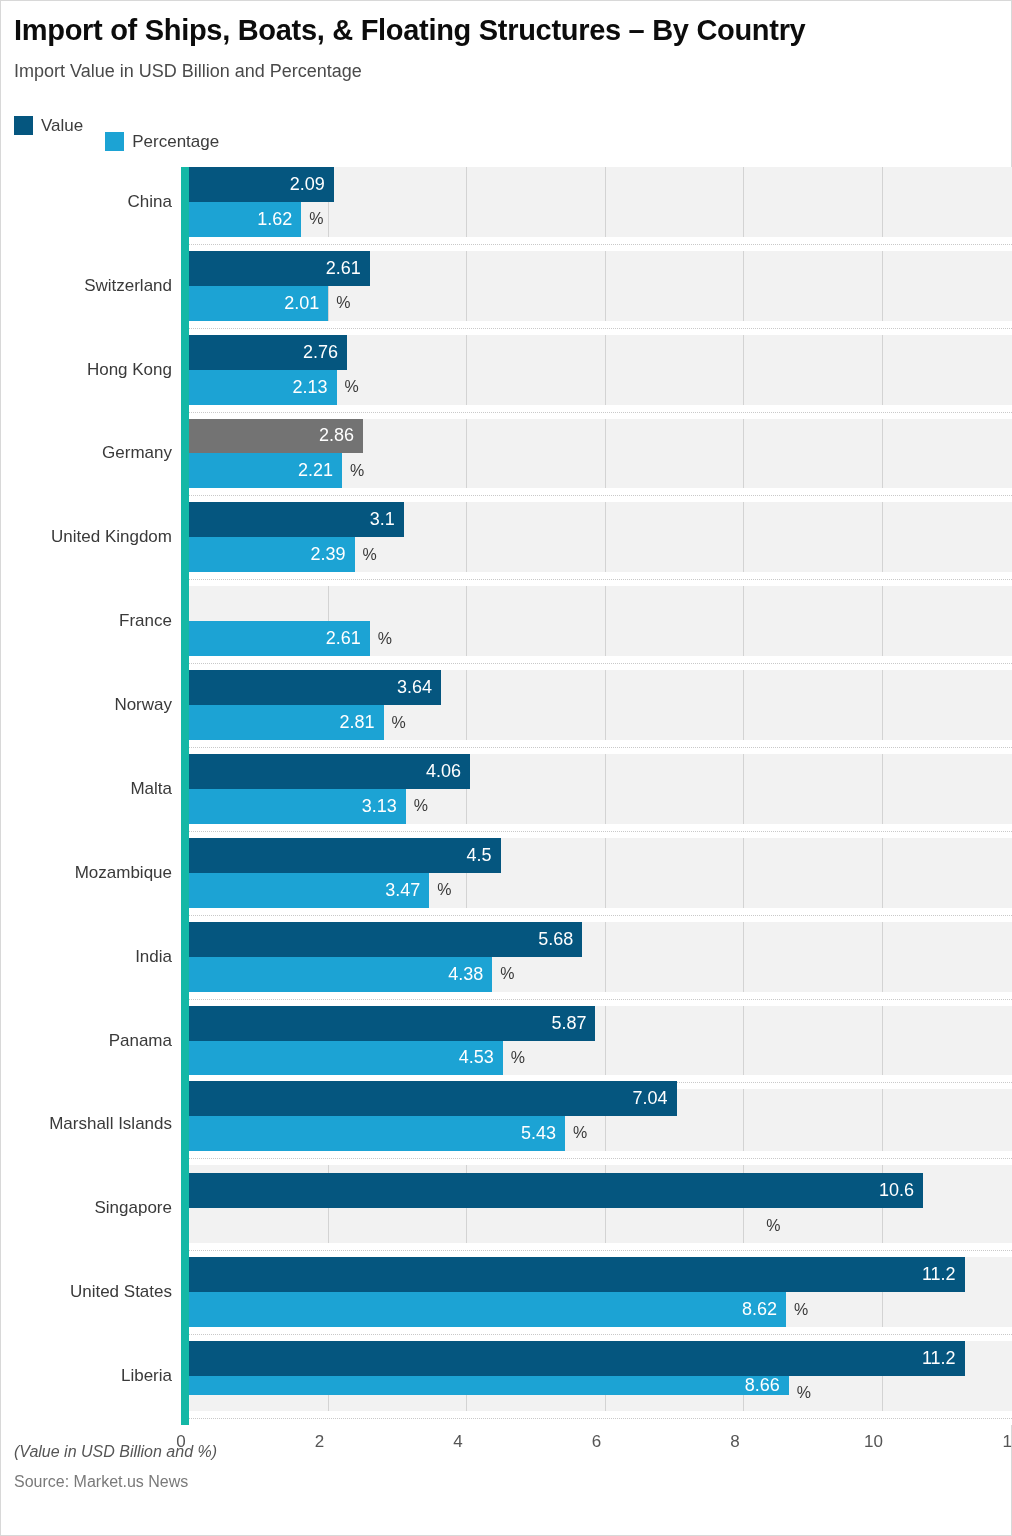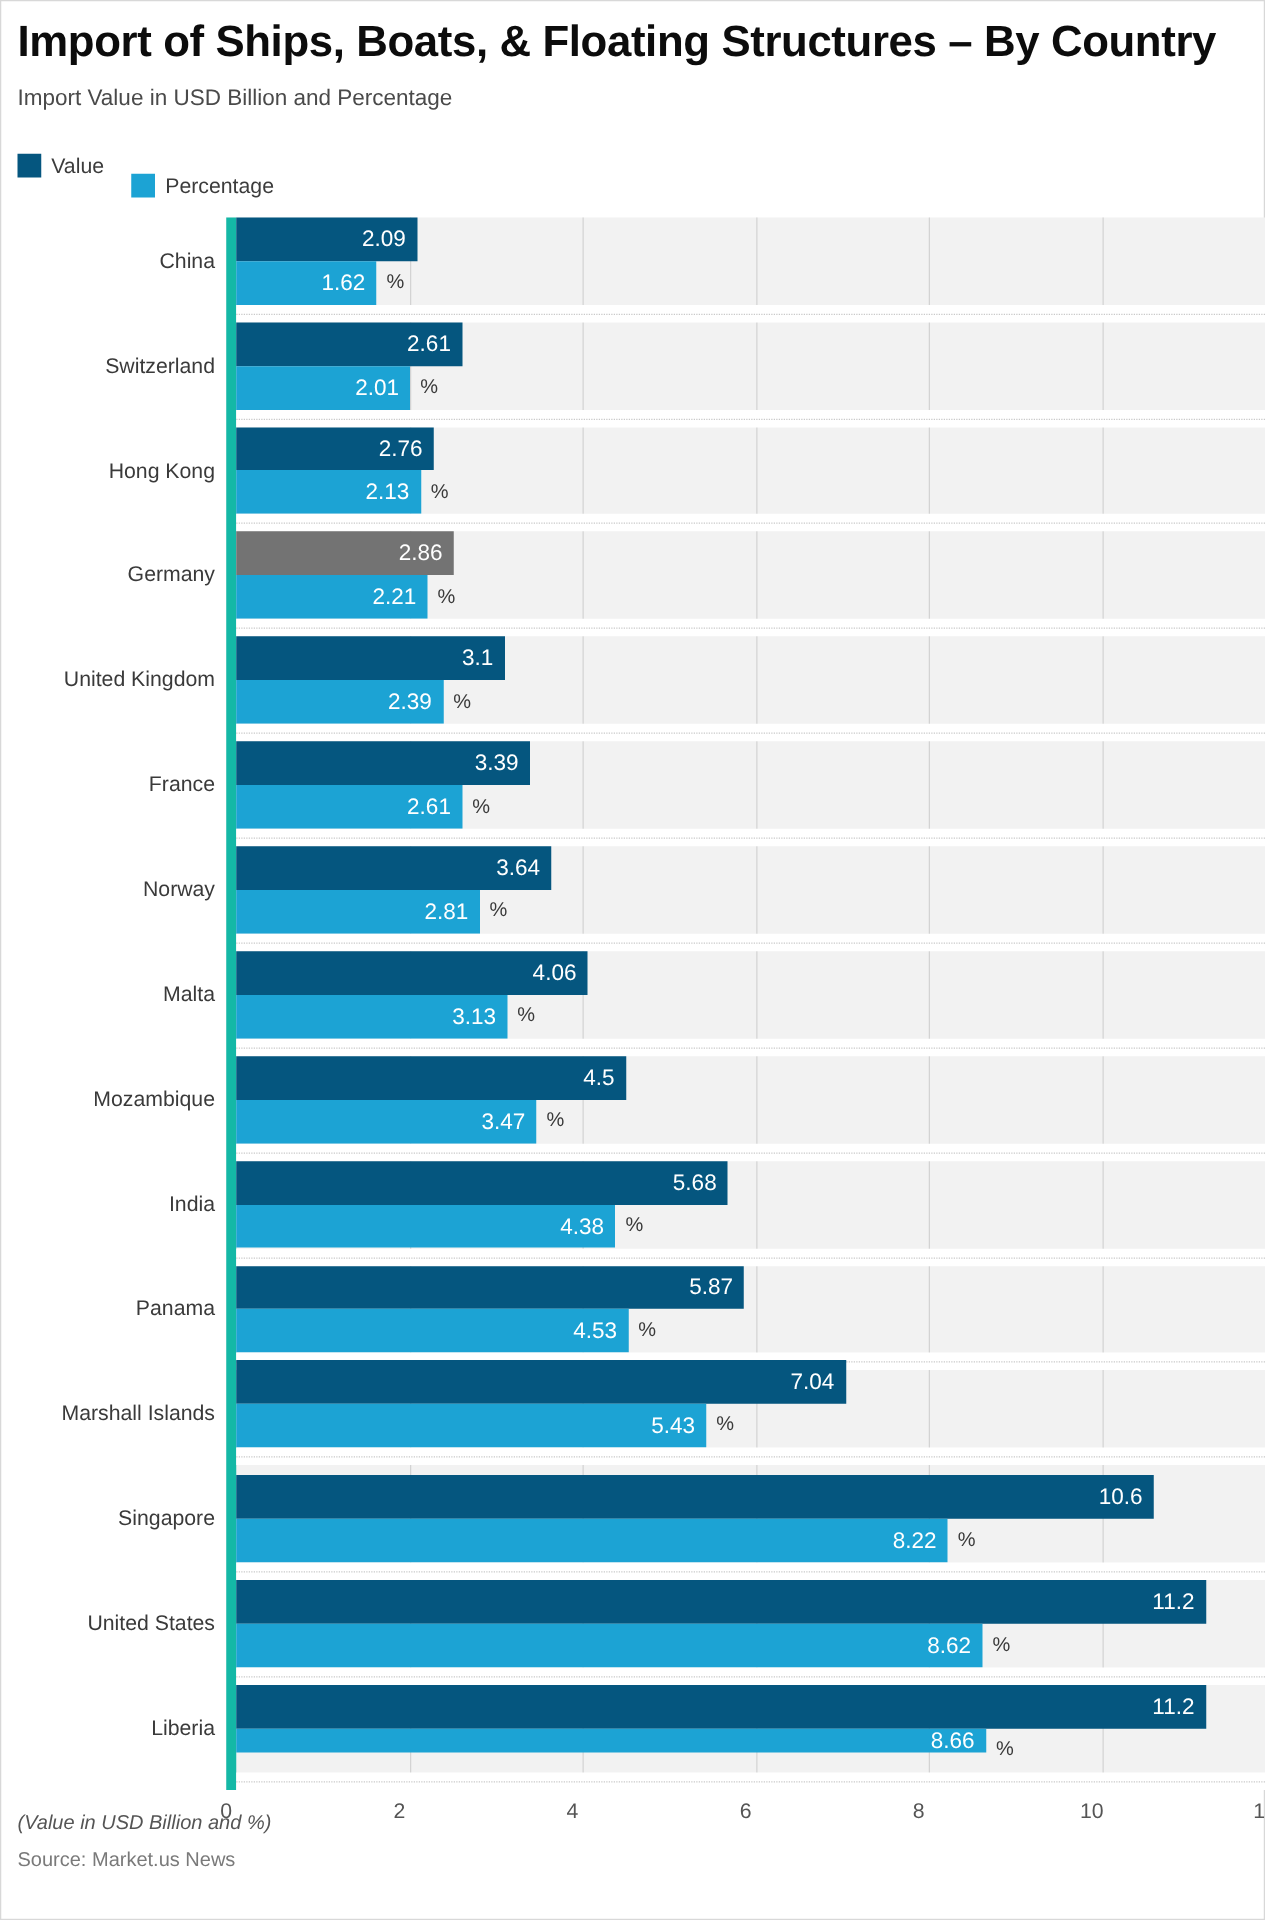--- a/index.html
+++ b/index.html
@@ -18,21 +18,21 @@
     left: 0; top: 0;
     width: 1012px; height: 1536px;
     border: 1px solid #d8d8d8;
     pointer-events: none;
   }
   .wrap { padding: 0 9px; position: relative; }
 
   
   .title {
     margin: 14px 0 0 5px;
-    font-size: 35px;
+    font-size: 29px;
     font-weight: bold;
     color: #0c0c0c;
     letter-spacing: -0.3px;
     line-height: 1.15;
     white-space: nowrap;
   }
   .subtitle {
     margin: 14px 0 0 5px;
     font-size: 18px;
     color: #4a4a4a;
@@ -251,23 +251,20 @@
             <div class="bar" style="top: 0px; height: 34.9333px; width: 214.675px; background: rgb(5, 86, 127);">
               <span class="bar-value">3.1</span>
             </div>
             <div class="bar" style="top: 34.9333px; height: 34.9333px; width: 165.507px; background: rgb(28, 163, 212);">
               <span class="bar-value">2.39</span>
             </div>
             <span class="pct-suffix" style="left: 173.507px; top: 52.4px;">%</span>
             <div class="gap-band" style="top: 69.8667px; height: 14px;"></div>
           </div>
           <div class="group" style="top: 419.333px; height: 83.8667px;">
-            <div class="bar" style="top: 0px; height: 34.9333px; width: 234.757px; background: rgb(5, 86, 127);">
-              <span class="bar-value">3.39</span>
-            </div>
             <div class="bar" style="top: 34.9333px; height: 34.9333px; width: 180.743px; background: rgb(28, 163, 212);">
               <span class="bar-value">2.61</span>
             </div>
             <span class="pct-suffix" style="left: 188.743px; top: 52.4px;">%</span>
             <div class="gap-band" style="top: 69.8667px; height: 14px;"></div>
           </div>
           <div class="group" style="top: 503.2px; height: 83.8667px;">
             <div class="bar" style="top: 0px; height: 34.9333px; width: 252.07px; background: rgb(5, 86, 127);">
               <span class="bar-value">3.64</span>
             </div>
@@ -323,23 +320,20 @@
             </div>
             <div class="bar" style="top: 34.9333px; height: 34.9333px; width: 376.027px; background: rgb(28, 163, 212);">
               <span class="bar-value">5.43</span>
             </div>
             <span class="pct-suffix" style="left: 384.027px; top: 52.4px;">%</span>
             <div class="gap-band" style="top: 69.8667px; height: 14px;"></div>
           </div>
           <div class="group" style="top: 1006.4px; height: 83.8667px;">
             <div class="bar" style="top: 0px; height: 34.9333px; width: 734.05px; background: rgb(5, 86, 127);">
               <span class="bar-value">10.6</span>
-            </div>
-            <div class="bar" style="top: 34.9333px; height: 34.9333px; width: 569.235px; background: rgb(28, 163, 212);">
-              <span class="bar-value">8.22</span>
             </div>
             <span class="pct-suffix" style="left: 577.235px; top: 52.4px;">%</span>
             <div class="gap-band" style="top: 69.8667px; height: 14px;"></div>
           </div>
           <div class="group" style="top: 1090.27px; height: 83.8667px;">
             <div class="bar" style="top: 0px; height: 34.9333px; width: 775.6px; background: rgb(5, 86, 127);">
               <span class="bar-value">11.2</span>
             </div>
             <div class="bar" style="top: 34.9333px; height: 34.9333px; width: 596.935px; background: rgb(28, 163, 212);">
               <span class="bar-value">8.62</span>

